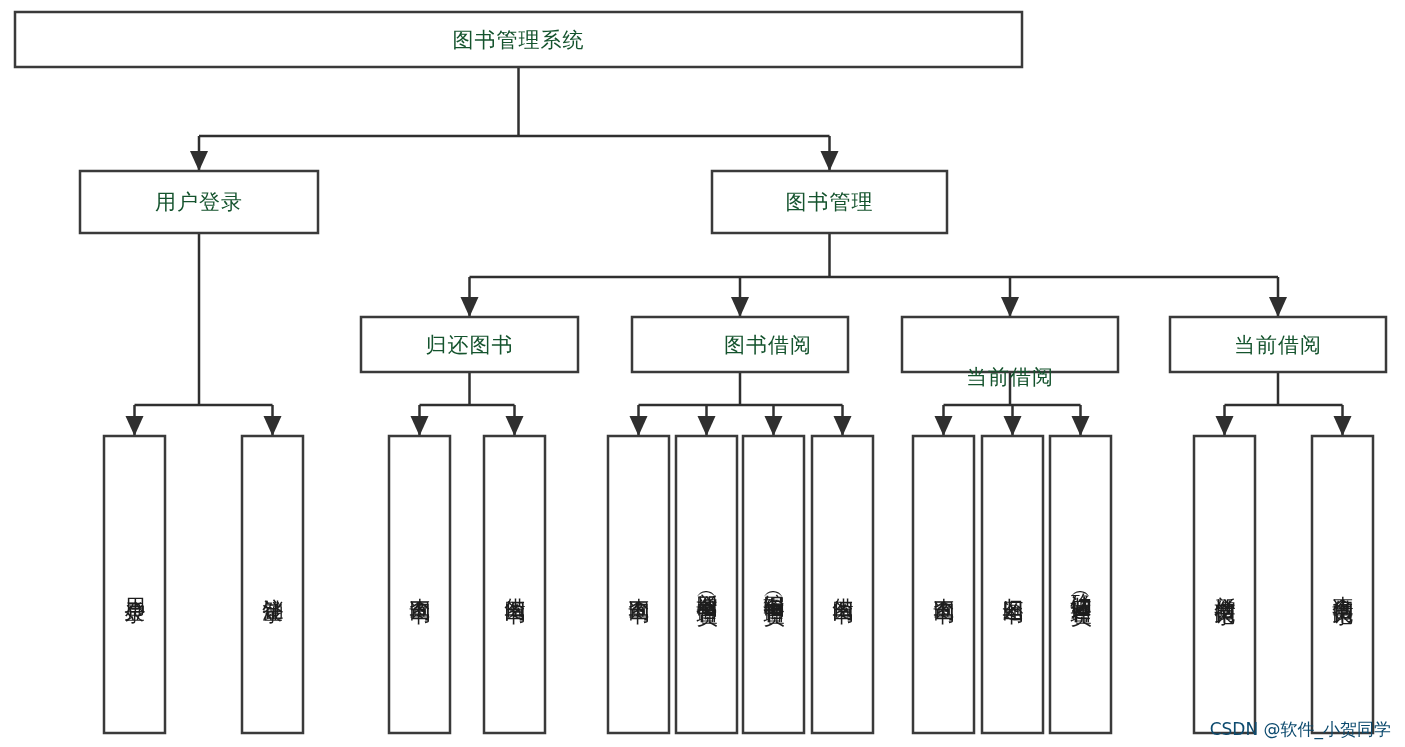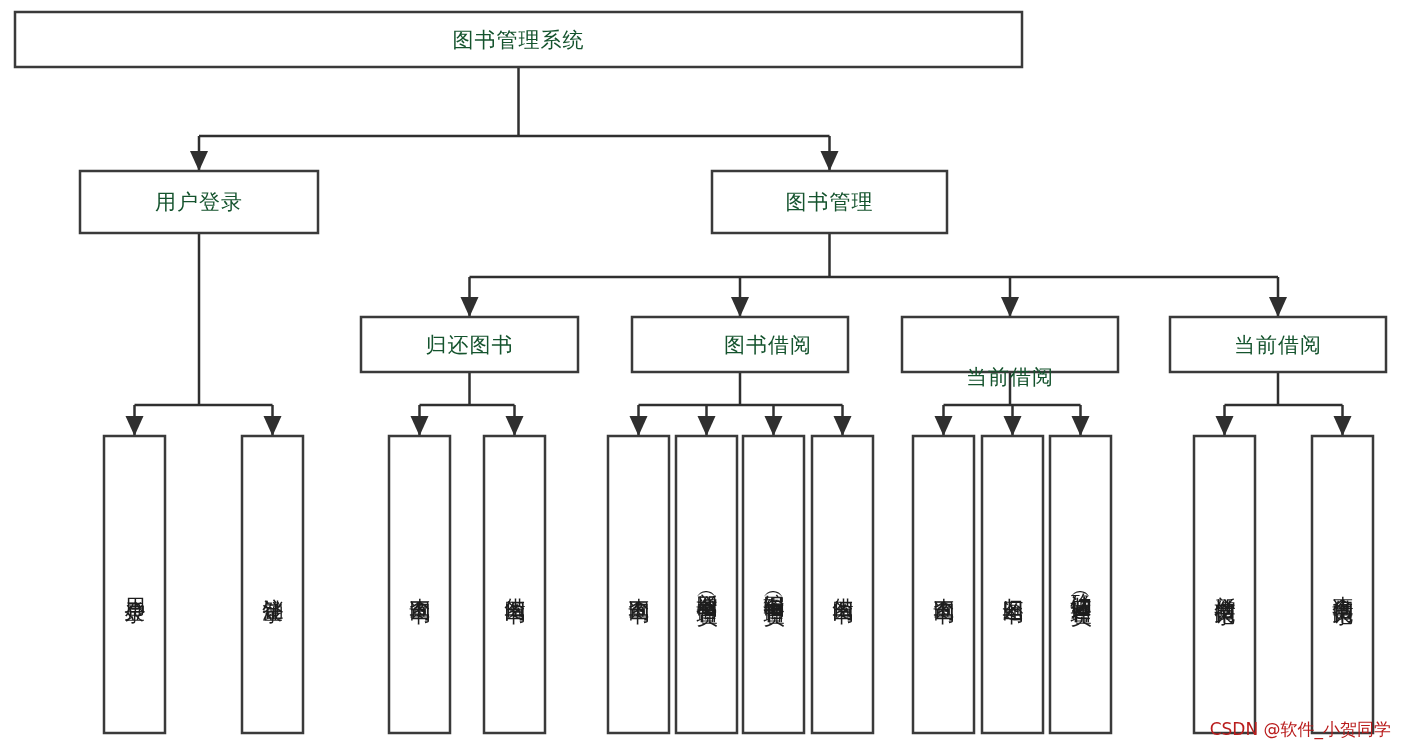--- a/index.html
+++ b/index.html
@@ -69,21 +69,21 @@
     letter-spacing: 1px;
     pointer-events: none;
     white-space: nowrap;
   }
   .watermark {
     position: absolute;
     right: 14px;
     bottom: 6px;
     font-family: "DejaVu Sans", "Liberation Sans", sans-serif;
     font-size: 17px;
-    color: #b91c1c;
+    color: #0c4a6e;
     white-space: nowrap;
     user-select: none;
   }
 </style>
 </head>
 <body>
 
 <div id="diagram-root">
 
   <svg class="diagram-canvas" viewBox="0 0 1405 747">

